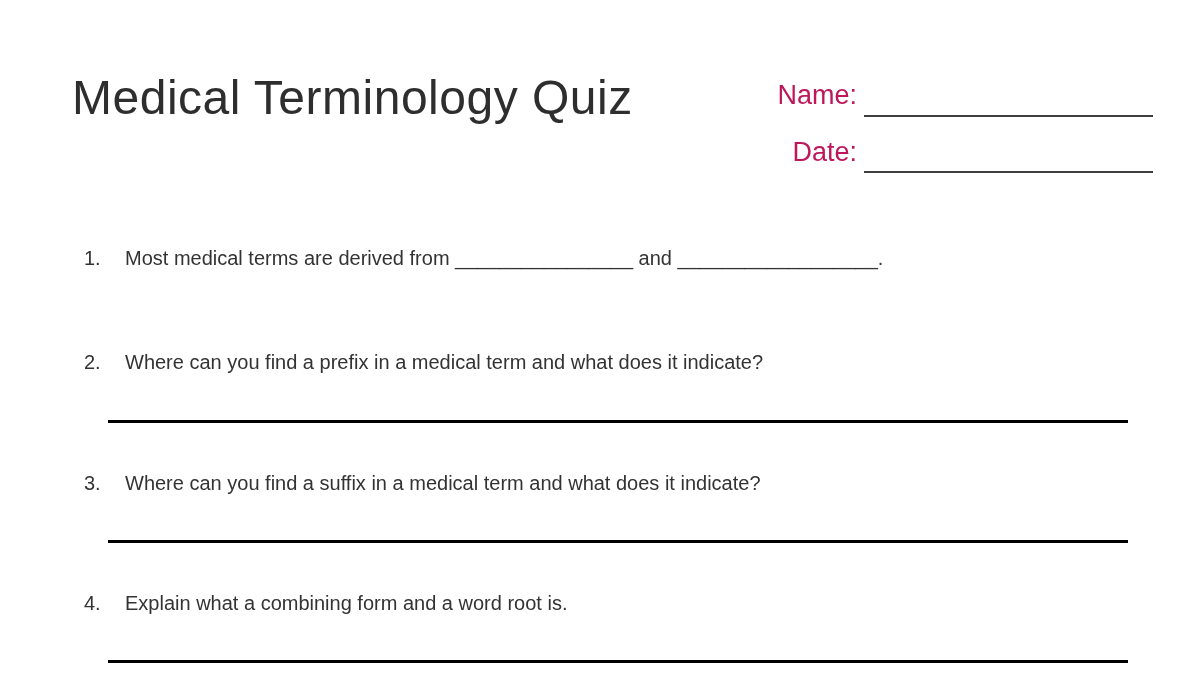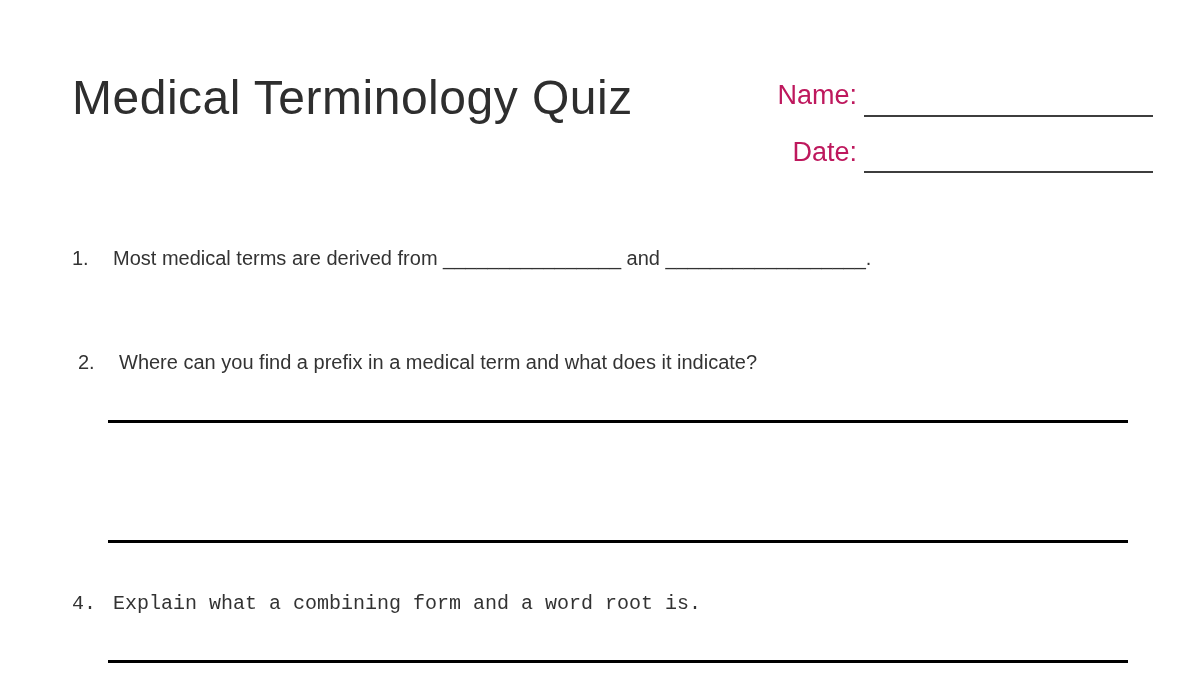--- a/index.html
+++ b/index.html
@@ -37,34 +37,34 @@
     position: absolute;
     left: 864px;
     width: 289px;
     height: 0;
     border-bottom: 2px solid #3d3d3d;
   }
   .field-line.name { top: 115px; }
   .field-line.date { top: 171px; }
   .question {
     position: absolute;
-    left: 72px;
+    left: 84px;
     width: 1060px;
     font-size: 20px;
     color: #333333;
     white-space: nowrap;
   }
   .question .qnum {
     display: inline-block;
     width: 41px;
   }
   .q1 { top: 247px; }
-  .q2 { top: 351px; margin-left: 6px; }
+  .q2 { top: 351px; }
   .q3 { top: 472px; }
-  .q4 { top: 592px; font-family: Liberation Mono, monospace; }
+  .q4 { top: 592px; }
   .answer-line {
     position: absolute;
     left: 108px;
     width: 1020px;
     height: 3px;
     background: #000000;
   }
   .al2 { top: 420px; }
   .al3 { top: 540px; }
   .al4 { top: 660px; }
@@ -84,20 +84,23 @@
 
   <div class="question q1">
     <span class="qnum">1.</span><span>Most medical terms are derived from ________________ and __________________.</span>
   </div>
 
   <div class="question q2">
     <span class="qnum">2.</span><span>Where can you find a prefix in a medical term and what does it indicate?</span>
   </div>
   <div class="answer-line al2"></div>
 
+  <div class="question q3">
+    <span class="qnum">3.</span><span>Where can you find a suffix in a medical term and what does it indicate?</span>
+  </div>
   <div class="answer-line al3"></div>
 
   <div class="question q4">
     <span class="qnum">4.</span><span>Explain what a combining form and a word root is.</span>
   </div>
   <div class="answer-line al4"></div>
 
 </div>
 
 </body></html>

